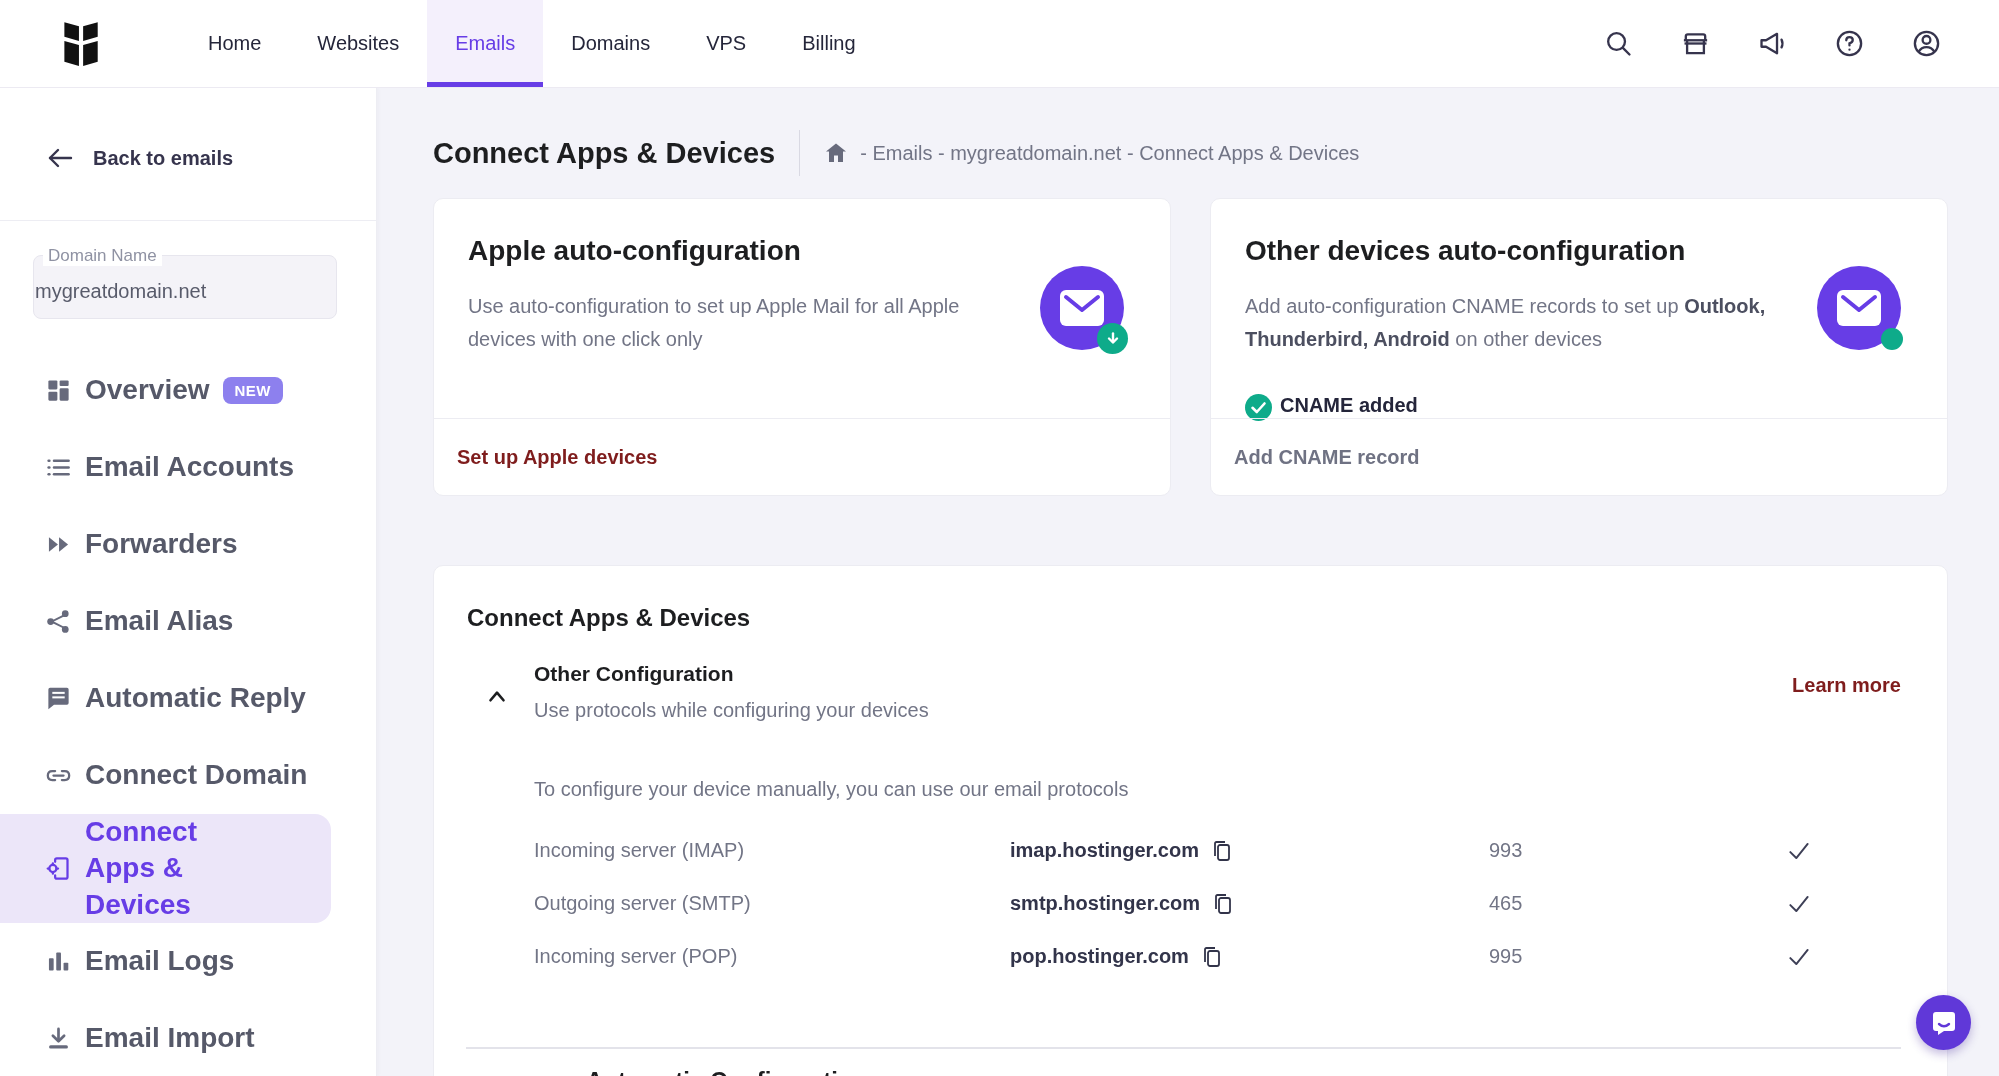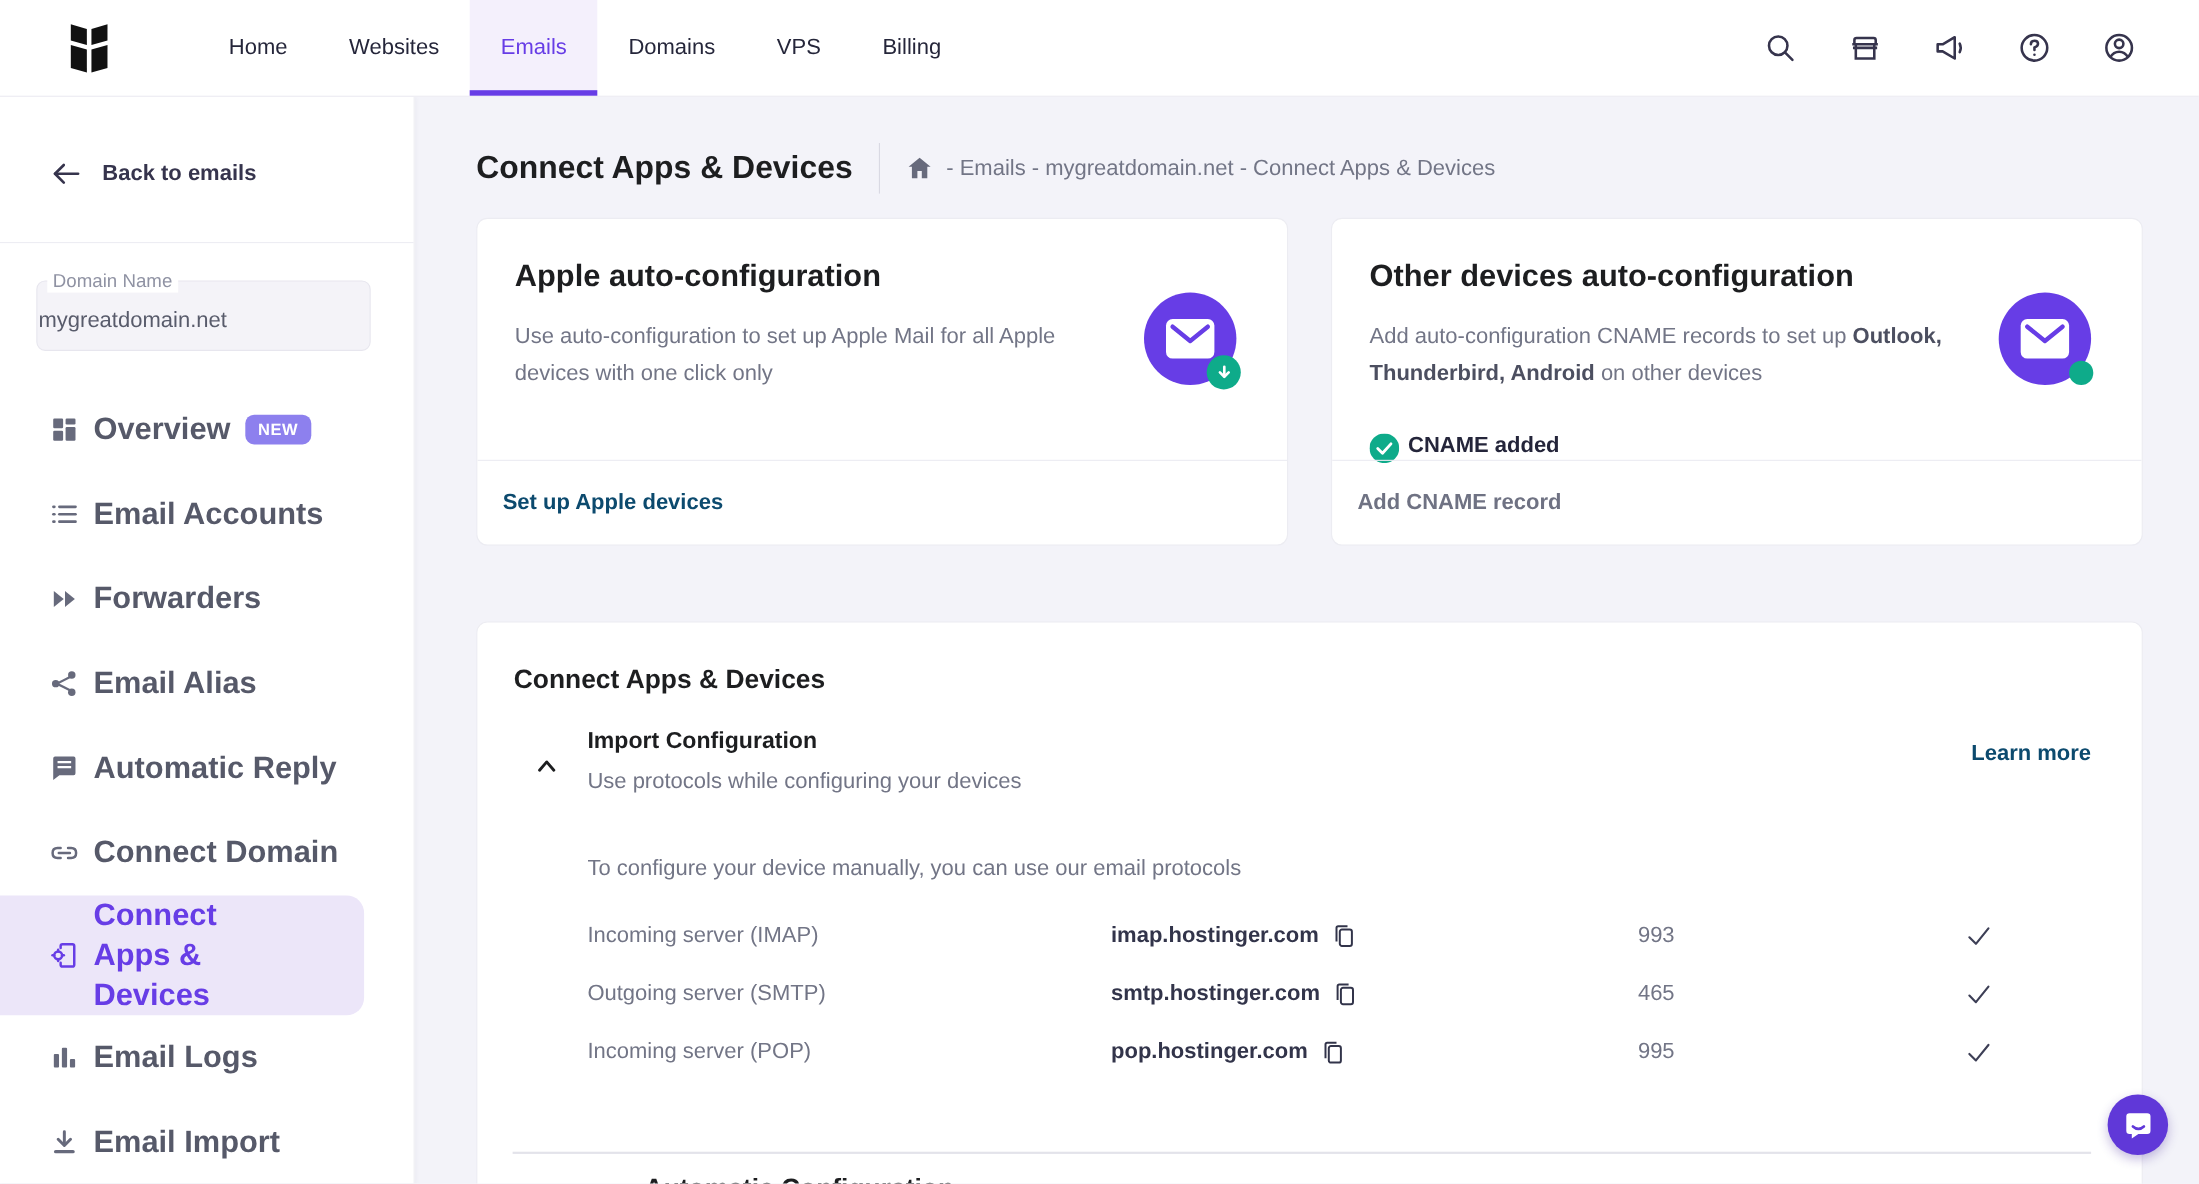--- a/index.html
+++ b/index.html
@@ -80,21 +80,21 @@
   .card-body { padding:36px 36px 0 34px; }
   .card-title { font-size:28px; font-weight:700; color:#1d1e20; margin-bottom:23px; }
   .card-text { font-size:20px; line-height:33px; color:#727586; max-width:540px; }
   .card-text b { color:#4c4f60; }
   .cname-row { display:flex; align-items:flex-start; gap:8px; margin-top:38px; }
   .cname-row .txt { font-size:20px; font-weight:700; color:#24253a; }
   .card-footer {
     position:absolute; left:0; right:0; bottom:0; height:77px; border-top:1px solid #ececf2;
     display:flex; align-items:center; padding-left:23px;
   }
-  .link-purple { color:#0c4a6e; font-size:20px; font-weight:700; cursor:pointer; }
+  .link-purple { color:#7f1d1d; font-size:20px; font-weight:700; cursor:pointer; }
   .link-gray { color:#6f7283; font-size:20px; font-weight:700; cursor:pointer; }
 
   .mail-badge-wrap { position:absolute; top:67px; right:46px; width:84px; height:84px; }
   .mail-circle {
     width:84px; height:84px; border-radius:50%; background:#673de6;
     display:flex; align-items:center; justify-content:center;
   }
   .dl-badge {
     position:absolute; right:-4px; bottom:-4px; width:31px; height:31px; border-radius:50%;
     background:#0eab8a; display:flex; align-items:center; justify-content:center;
@@ -347,21 +347,21 @@
   </div>
 
   <div class="section-card">
     <div class="section-title">Connect Apps &amp; Devices</div>
 
     <svg class="collapse-icon" viewBox="0 0 24 24" fill="none" stroke="#1d1e20" stroke-width="2.4" stroke-linecap="round" stroke-linejoin="round">
       <polyline points="6,15 12,8 18,15"></polyline>
     </svg>
 
     <div class="manual-block">
-      <div class="manual-title">Import Configuration</div>
+      <div class="manual-title">Other Configuration</div>
       <div class="manual-sub">Use protocols while configuring your devices</div>
     </div>
     <span class="link-purple learn-more">Learn more</span>
 
     <div class="intro-text">To configure your device manually, you can use our email protocols</div>
 
     <div class="proto-table">
 
       <div class="pt-row">
         <span class="pt-proto">Incoming server (IMAP)</span>

